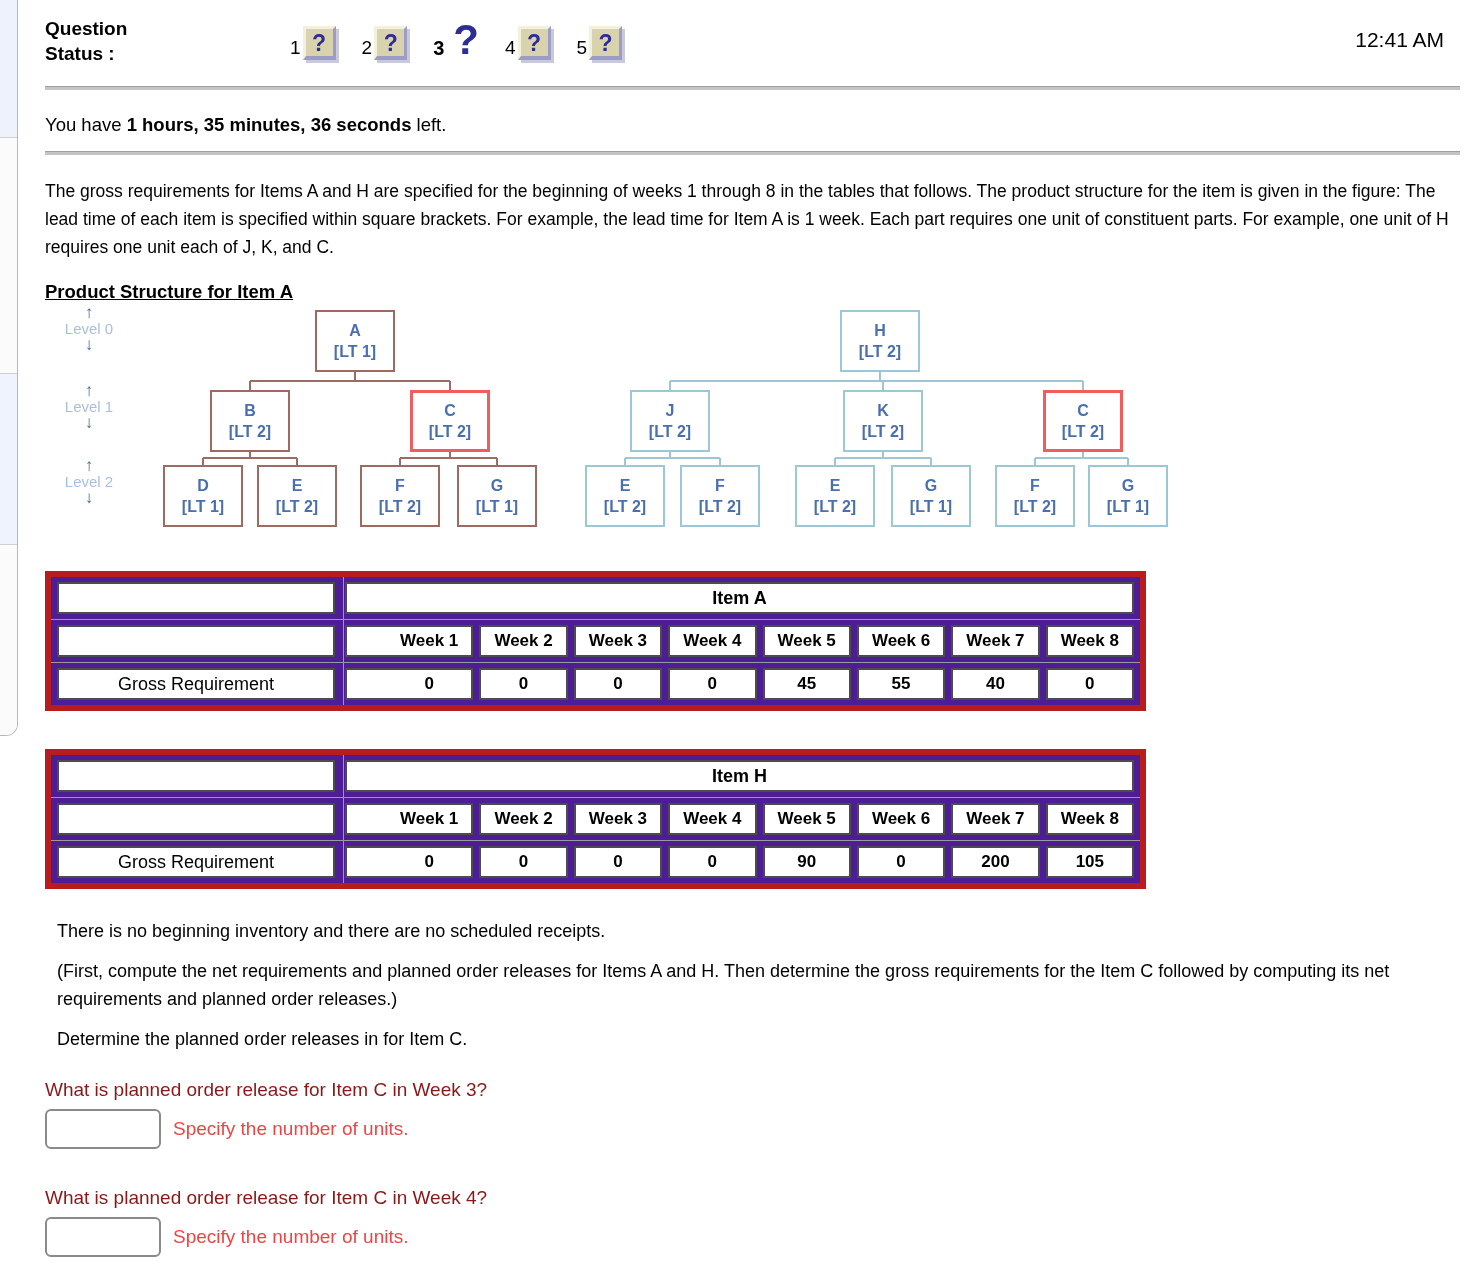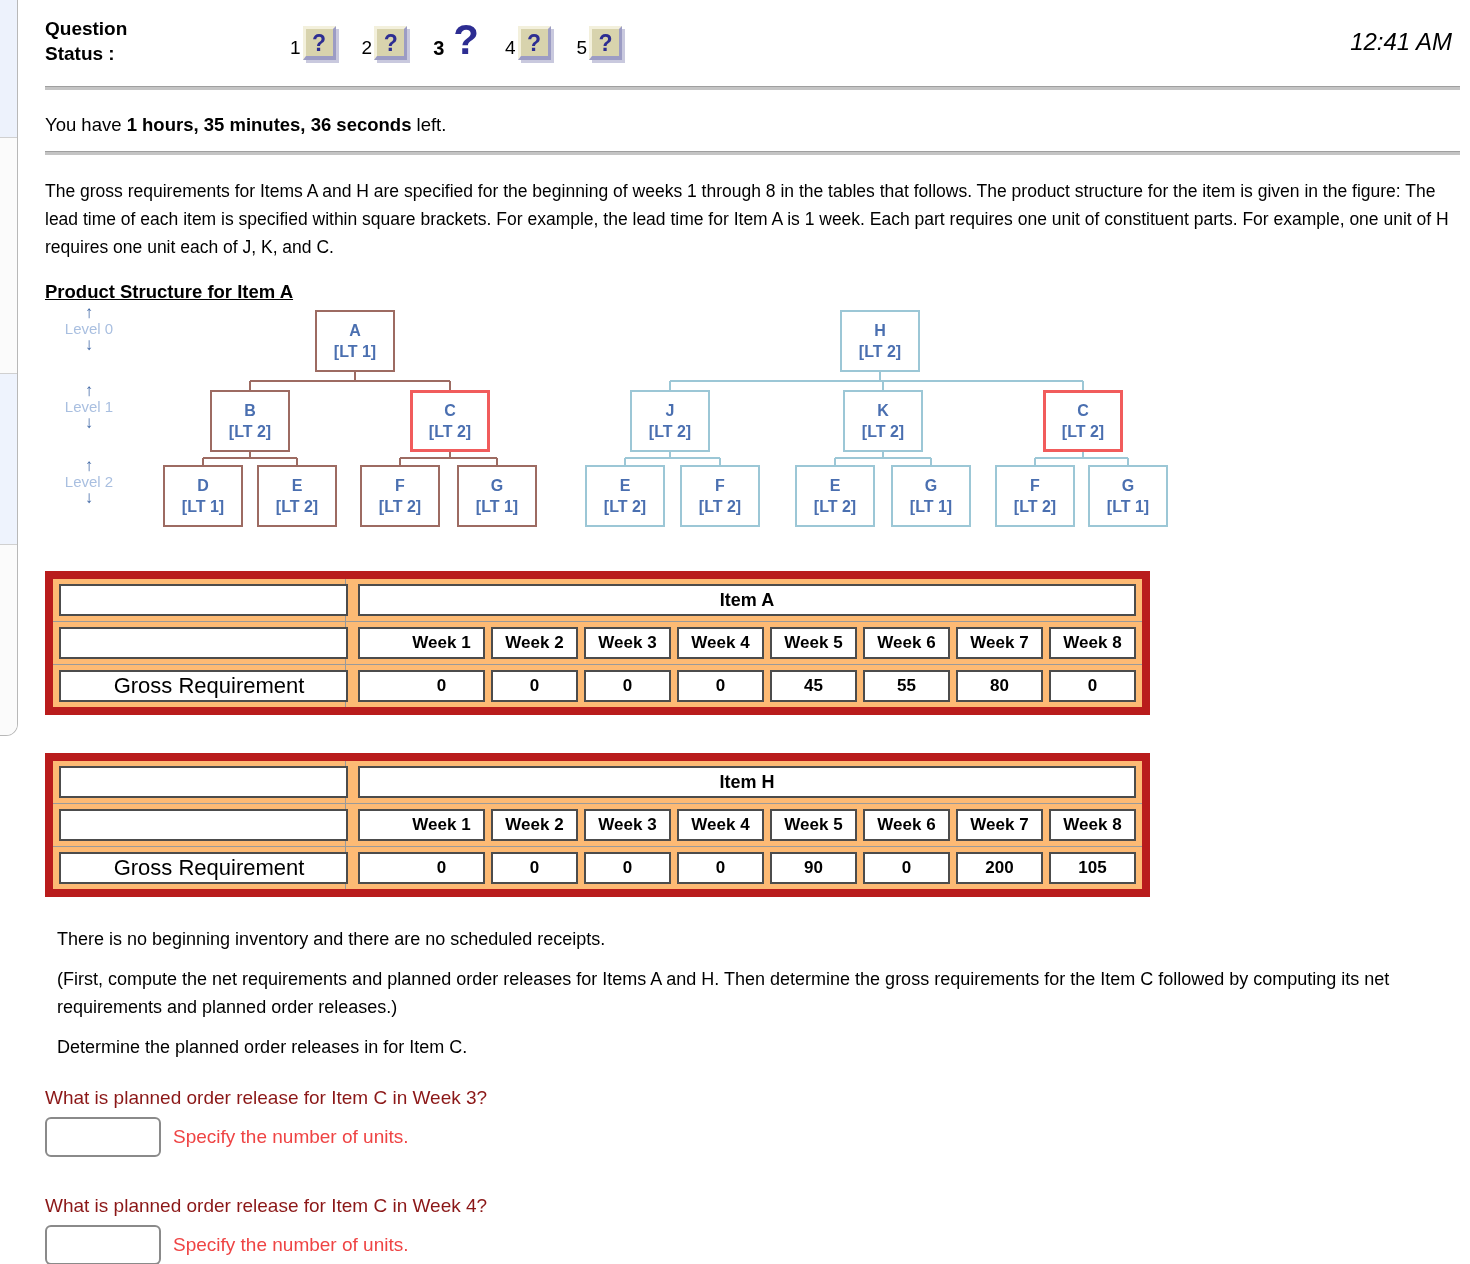--- a/index.html
+++ b/index.html
@@ -24,47 +24,47 @@
   .qitem{display:flex;align-items:flex-end;}
   .qnum{font-size:19px;line-height:20px;margin-right:2px;margin-bottom:2px;}
   .qnum.cur{font-weight:bold;font-size:20px;margin-right:9px;}
   .qbtn{width:33px;height:34px;background:#d8d3ad;
     border-top:3px solid #f3f0dc;border-left:3px solid #f3f0dc;
     border-right:3px solid #9c9cc4;border-bottom:4px solid #9c9cc4;
     box-shadow:3px 3px 0 #c9c9de;
     color:#2d2d92;font-weight:bold;font-size:23px;line-height:28px;text-align:center;
     font-family:"Liberation Sans", sans-serif;padding:0;cursor:pointer;}
   .qbig{font-size:42px;font-weight:bold;color:#2d2d92;line-height:40px;margin-bottom:0px;cursor:pointer;}
-  .clock{position:absolute;right:8px;top:12px;font-size:24px;font-style:italic;}
+  .clock{position:absolute;right:16px;top:12px;font-size:21px;}
 
   .divider{border:none;height:3px;background:#c4c4c4;border-top:1px solid #9f9f9f;margin:0;}
   .timer-line{font-size:18.5px;margin:24px 0 15px 0;}
   .intro{font-size:17.5px;line-height:28px;margin:22px 0 8px 0;width:1420px;}
 
   
   .diagram-title{font-size:18.5px;font-weight:bold;text-decoration:underline;margin:20px 0 4px 0;}
   .diagram{position:relative;width:1160px;height:232px;margin-top:2px;}
   .connectors{position:absolute;left:0;top:0;}
   .node{position:absolute;width:76px;height:58px;background:#fff;border:2px solid #9d6b62;
     display:flex;flex-direction:column;justify-content:center;align-items:center;
     color:#4a6fb0;font-weight:bold;font-size:16px;line-height:21px;}
   .node.blue{border-color:#9cc7d6;}
   .node.red{border-color:#f15c5c;border-width:3px;width:74px;height:56px;}
   .level-marker{position:absolute;left:8px;width:72px;text-align:center;
     color:#a9bfe0;font-size:15px;line-height:16px;}
   .level-marker .arrow{display:block;color:#3f67a5;font-weight:bold;font-size:17px;line-height:16px;}
 
   
-  .req-table{border:8px solid #b91c1c;width:1089px;position:relative;background:#fdba74;}
+  .req-table{border:6px solid #b91c1c;width:1089px;position:relative;background:#4c1d95;}
   .req-row{display:flex;padding:5px 6px;position:relative;}
   .req-row + .req-row{border-top:1px solid #9a9a9a;}
   .vline{position:absolute;left:292px;top:0;bottom:0;width:1px;background:#9a9a9a;}
   .cell{border:2px solid #4c4c4c;height:28px;line-height:28px;text-align:center;
     font-size:17px;font-weight:bold;background:#fff;box-sizing:content-box;}
-  .label-cell{width:274px;flex:none;font-weight:normal;font-size:22px;padding-left:11px;}
+  .label-cell{width:274px;flex:none;font-weight:normal;font-size:18px;}
   .span-cell{flex:1;margin-left:10px;font-size:18px;}
   .week-cell{flex:1;margin-left:6px;}
   .week-cell.first{margin-left:10px;padding-left:40px;}
   .tableA{margin-top:32px;}
   .tableH{margin-top:38px;}
 
   
   .notes{margin-top:28px;font-size:18px;line-height:28px;width:1400px;}
   .notes p{margin:12px;}
   .q-prompt{color:#8b1717;font-size:19px;margin:26px 0 0 0;}
@@ -249,21 +249,21 @@
       <div class="cell week-cell">Week 8</div>
     </div>
     <div class="req-row">
       <div class="cell label-cell">Gross Requirement</div>
       <div class="cell week-cell first">0</div>
       <div class="cell week-cell">0</div>
       <div class="cell week-cell">0</div>
       <div class="cell week-cell">0</div>
       <div class="cell week-cell">45</div>
       <div class="cell week-cell">55</div>
-      <div class="cell week-cell">80</div>
+      <div class="cell week-cell">40</div>
       <div class="cell week-cell">0</div>
     </div>
   </div>
 
   <div class="req-table tableH">
     <div class="vline"></div>
     <div class="req-row">
       <div class="cell label-cell"></div>
       <div class="cell span-cell">Item H</div>
     </div>

